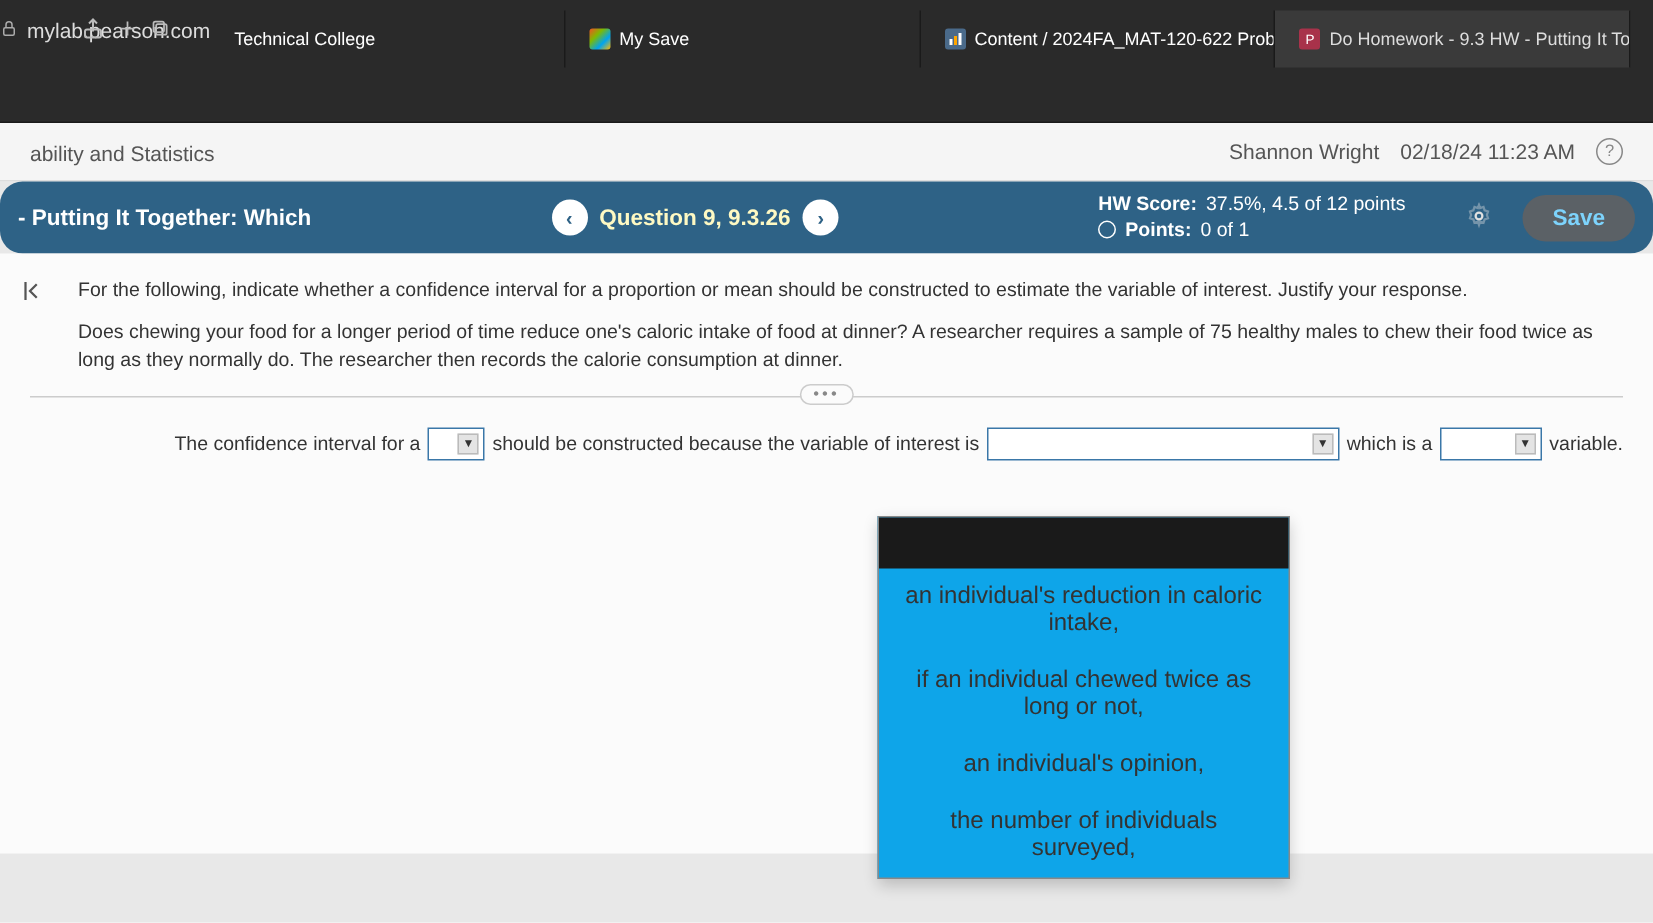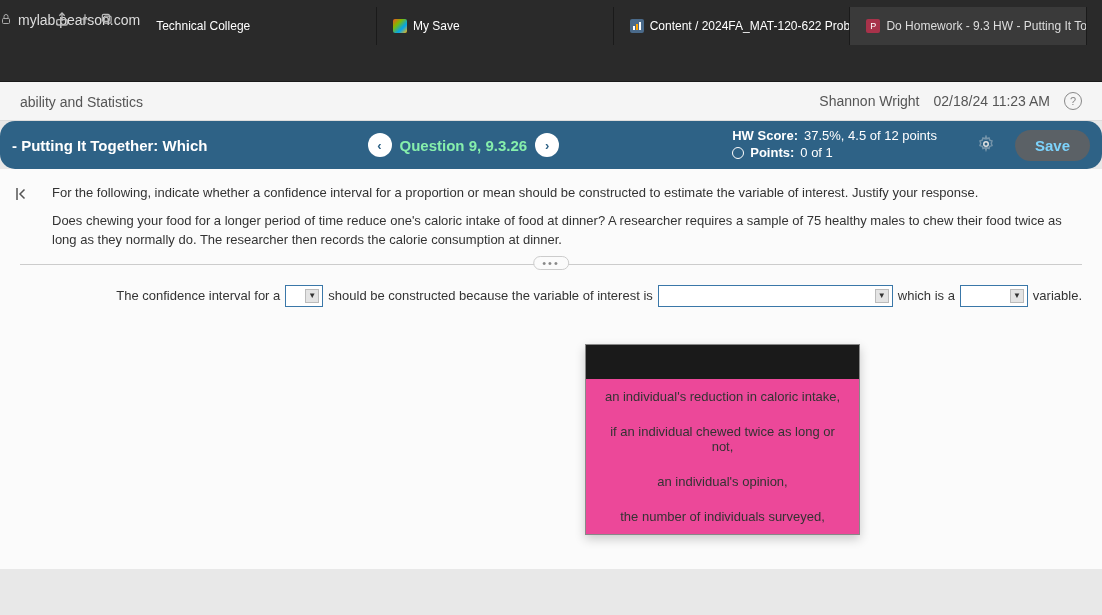--- a/index.html
+++ b/index.html
@@ -23,21 +23,21 @@
 .favicon-4 { background: #a8324a; color: #fff; }
 
 .page-header { background: #f5f5f5; display: flex; align-items: flex-end; justify-content: space-between; padding: 10px 20px; font-size: 14px; color: #555; border-bottom: 1px solid #ddd; }
 .page-header .right { display: flex; align-items: center; gap: 14px; }
 .help-circle { width: 18px; height: 18px; border: 1px solid #888; border-radius: 50%; display: inline-flex; align-items: center; justify-content: center; font-size: 11px; color: #888; }
 
 .blue-bar { background: #2e6286; color: #fff; display: flex; align-items: center; padding: 8px 12px; font-size: 14px; height: 48px; border-radius: 15px; }
 .blue-left { font-weight: bold; font-size: 15px; white-space: nowrap; }
 .nav-group { display: flex; align-items: center; gap: 8px; margin-left: 160px; }
 .nav-btn { width: 24px; height: 24px; border-radius: 50%; background: #fff; color: #2e6286; display: inline-flex; align-items: center; justify-content: center; font-weight: bold; cursor: pointer; font-size: 13px; }
-.q-label { font-weight: bold; color: #86efac; font-size: 15px; }
+.q-label { font-weight: bold; color: #fef9c3; font-size: 15px; }
 .score-block { margin-left: auto; display: flex; flex-direction: column; font-size: 13px; line-height: 1.3; }
 .score-block .row { display: flex; align-items: center; gap: 6px; }
 .small-circle { width: 12px; height: 12px; border: 1.5px solid #fff; border-radius: 50%; display: inline-block; }
 .gear-icon { margin-left: 40px; color: #e0e0e0; cursor: pointer; }
 .save-btn { margin-left: 20px; background: #5b6166; color: #7dd3fc; border-radius: 18px; padding: 7px 20px; font-size: 15px; font-weight: bold; cursor: pointer; }
 
 .content { background: #fbfbfb; padding: 14px 20px 20px 20px; position: relative; font-size: 13px; color: #333; height: 400px; }
 .back-arrow { position: absolute; left: 14px; top: 16px; font-size: 18px; color: #555; cursor: pointer; }
 .question-text { margin-left: 32px; line-height: 1.5; }
 .question-text p { margin-bottom: 8px; }
@@ -45,21 +45,21 @@
 .divider { border-top: 1px solid #ccc; margin: 14px 0; position: relative; }
 .dots-pill { position: absolute; left: 50%; top: -9px; transform: translateX(-50%); background: #fbfbfb; border: 1px solid #ccc; border-radius: 10px; padding: 0 8px; font-size: 11px; color: #888; letter-spacing: 2px; }
 
 .answer-line { margin-left: 32px; margin-top: 20px; display: flex; align-items: center; flex-wrap: wrap; gap: 5px; font-size: 13px; justify-content: flex-end; }
 .dropdown-box { border: 1px solid #3a77a8; background: #fff; height: 22px; display: inline-flex; align-items: center; justify-content: flex-end; padding-right: 3px; cursor: pointer; }
 .dd1 { width: 38px; }
 .dd2 { width: 235px; }
 .dd3 { width: 68px; }
 .dd-arrow { width: 14px; height: 14px; background: #e4e4e4; border: 1px solid #bbb; display: inline-flex; align-items: center; justify-content: center; font-size: 8px; color: #333; }
 
-.dropdown-panel { position: absolute; left: 585px; top: 175px; width: 275px; background: #ec4899; border: 1px solid #888; box-shadow: 0 4px 10px rgba(0,0,0,.2); font-size: 13px; z-index: 5; }
+.dropdown-panel { position: absolute; left: 585px; top: 175px; width: 275px; background: #0ea5e9; border: 1px solid #888; box-shadow: 0 4px 10px rgba(0,0,0,.2); font-size: 16px; z-index: 5; }
 .dd-option { padding: 10px 12px; text-align: center; cursor: pointer; }
 .dd-option.selected { background: #1a1a1a; color: #fff; height: 34px; }
 </style>
 </head>
 <body>
 
 <div class="browser-chrome">
   <div class="url-row">
     <div class="url-box">
       <span class="lock-icon">

